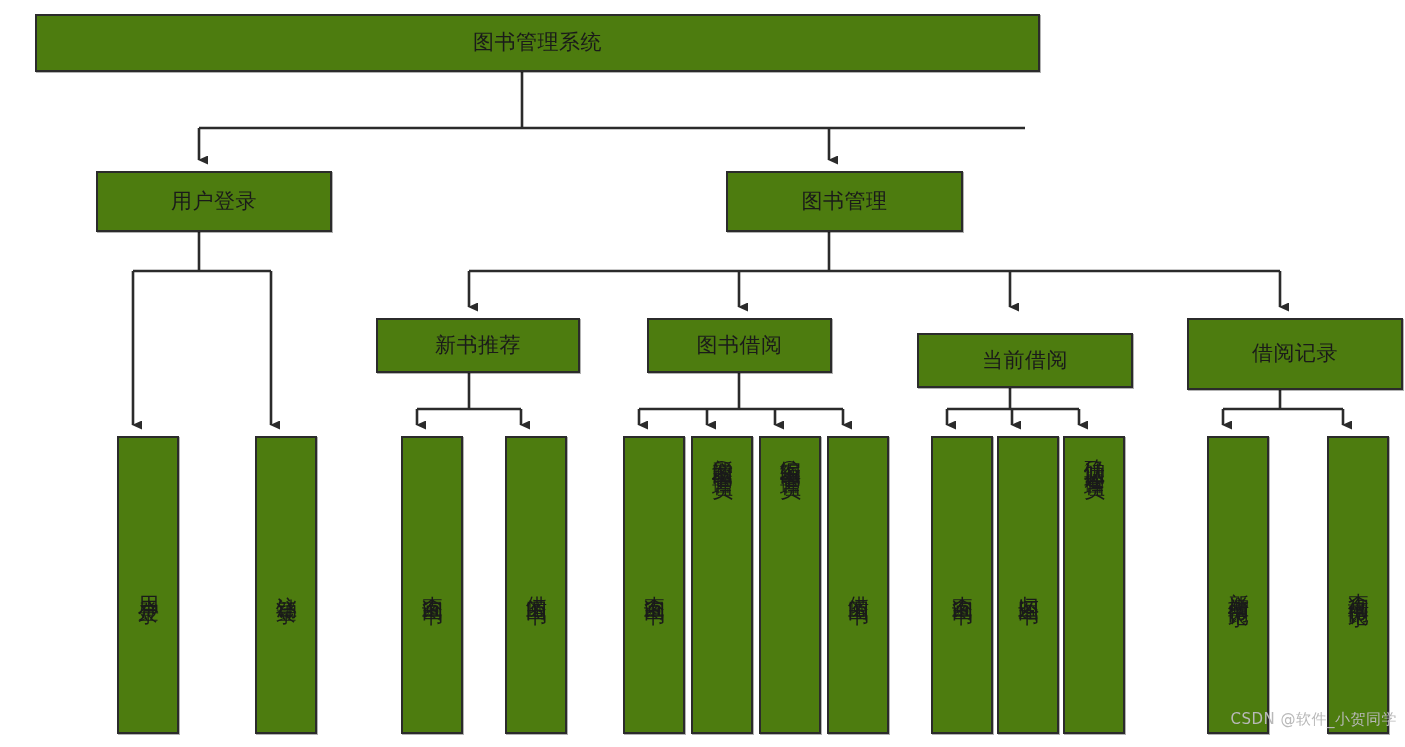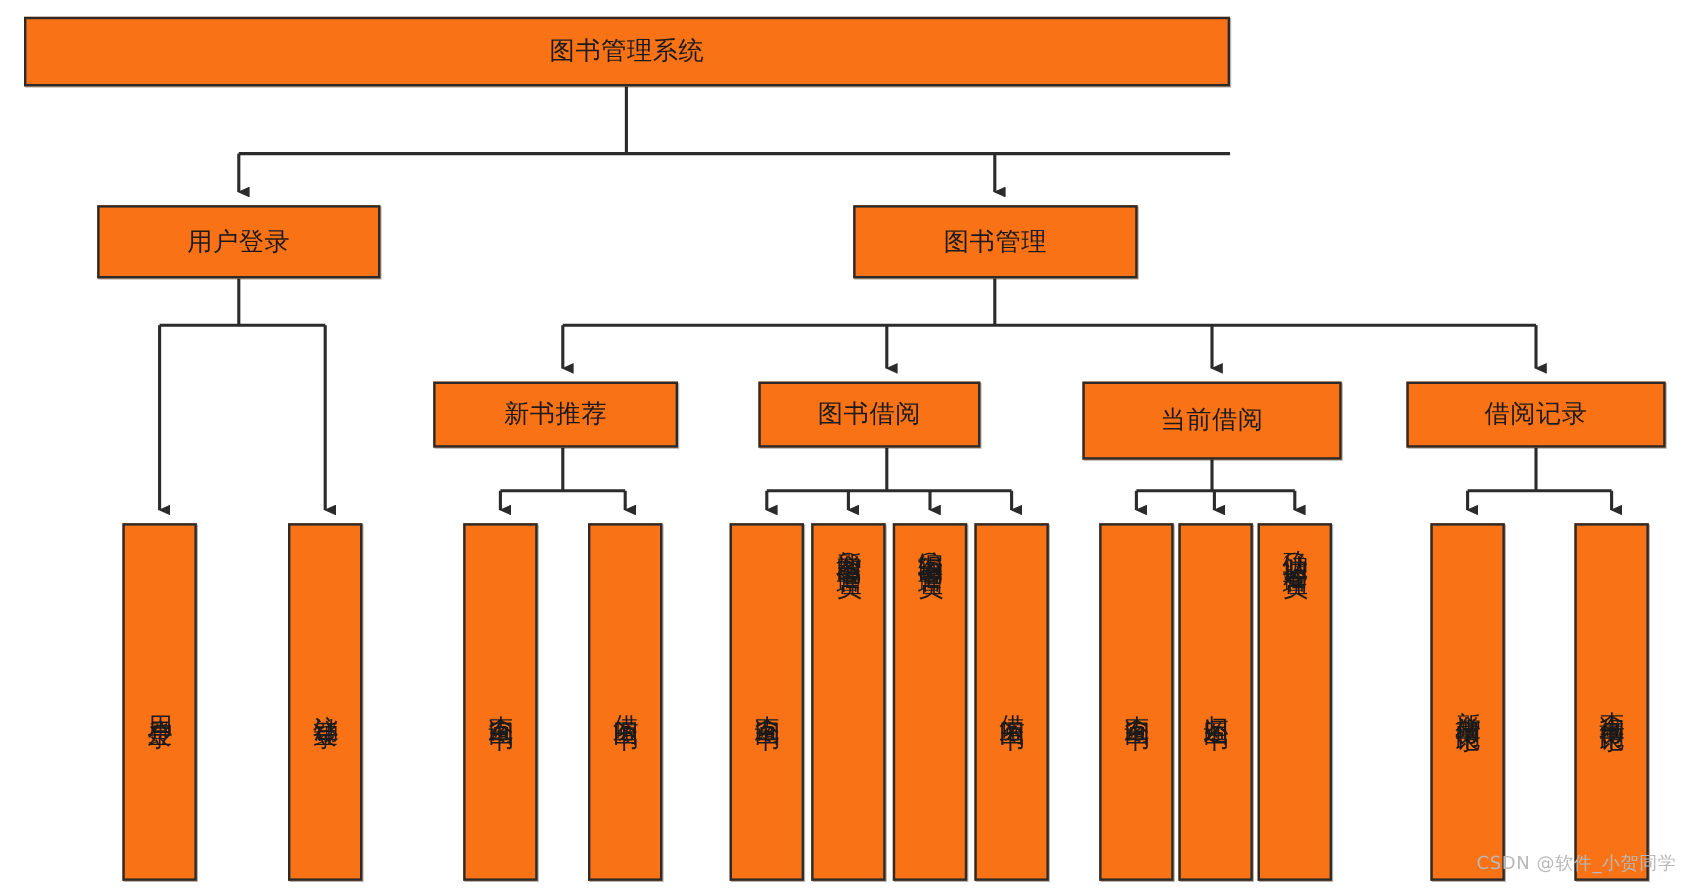--- a/index.html
+++ b/index.html
@@ -24,25 +24,26 @@
     position: absolute;
     left: 0;
     top: 0;
     width: 1405px;
     height: 747px;
   }
   .node-box {
     position: absolute;
     box-sizing: border-box;
     border: 2.5px solid #2b2b2b;
-    background: #f97316;
+    background: #4d7c0f;
     display: flex;
     align-items: center;
     justify-content: center;
     box-shadow: 1px 1px 0 rgba(0,0,0,0.30);
+    margin-left: 15px;
   }
   .node-label-h {
     font-size: 21px;
     color: #1a1a1a;
     line-height: 1.1;
     letter-spacing: 0.5px;
     white-space: nowrap;
   }
   .node-label-v {
     font-size: 21px;
@@ -141,25 +142,25 @@
   </div>
 
   <div class="node-box" style="left:361px; top:318px; width:204px; height:55px;">
     <span class="node-label-h">新书推荐</span>
   </div>
 
   <div class="node-box" style="left:632px; top:318px; width:185px; height:55px;">
     <span class="node-label-h">图书借阅</span>
   </div>
 
-  <div class="node-box" style="left:902px; top:318px; width:216px; height:65px;">
+  <div class="node-box" style="left:902px; top:333px; width:216px; height:55px;">
     <span class="node-label-h">当前借阅</span>
   </div>
 
-  <div class="node-box" style="left:1172px; top:318px; width:216px; height:55px;">
+  <div class="node-box" style="left:1172px; top:318px; width:216px; height:72px;">
     <span class="node-label-h">借阅记录</span>
   </div>
 
   <div class="node-box vertical mid" style="left:102px; top:436px; width:62px; height:298px;">
     <span class="node-label-v">用户登录</span>
   </div>
 
   <div class="node-box vertical mid" style="left:240px; top:436px; width:62px; height:298px;">
     <span class="node-label-v">注销登录</span>
   </div>

